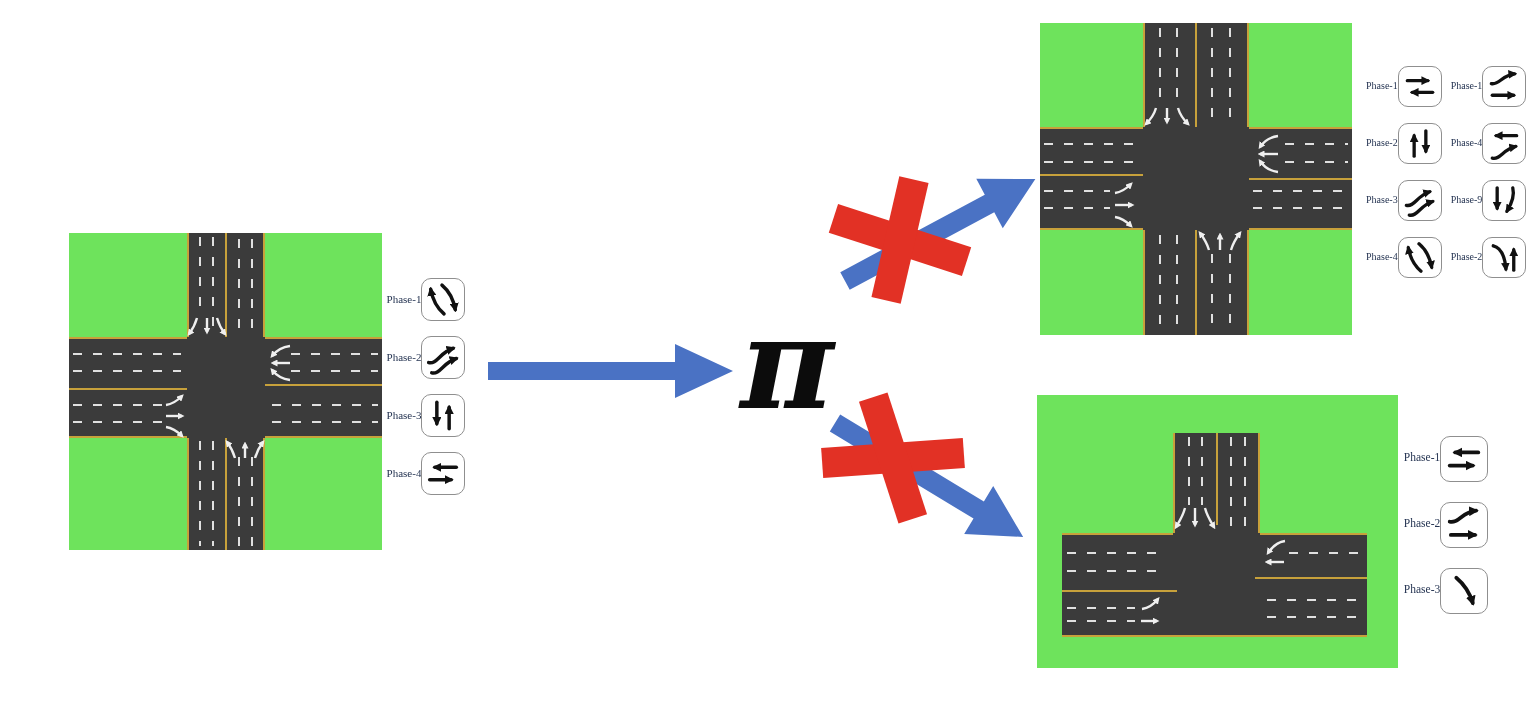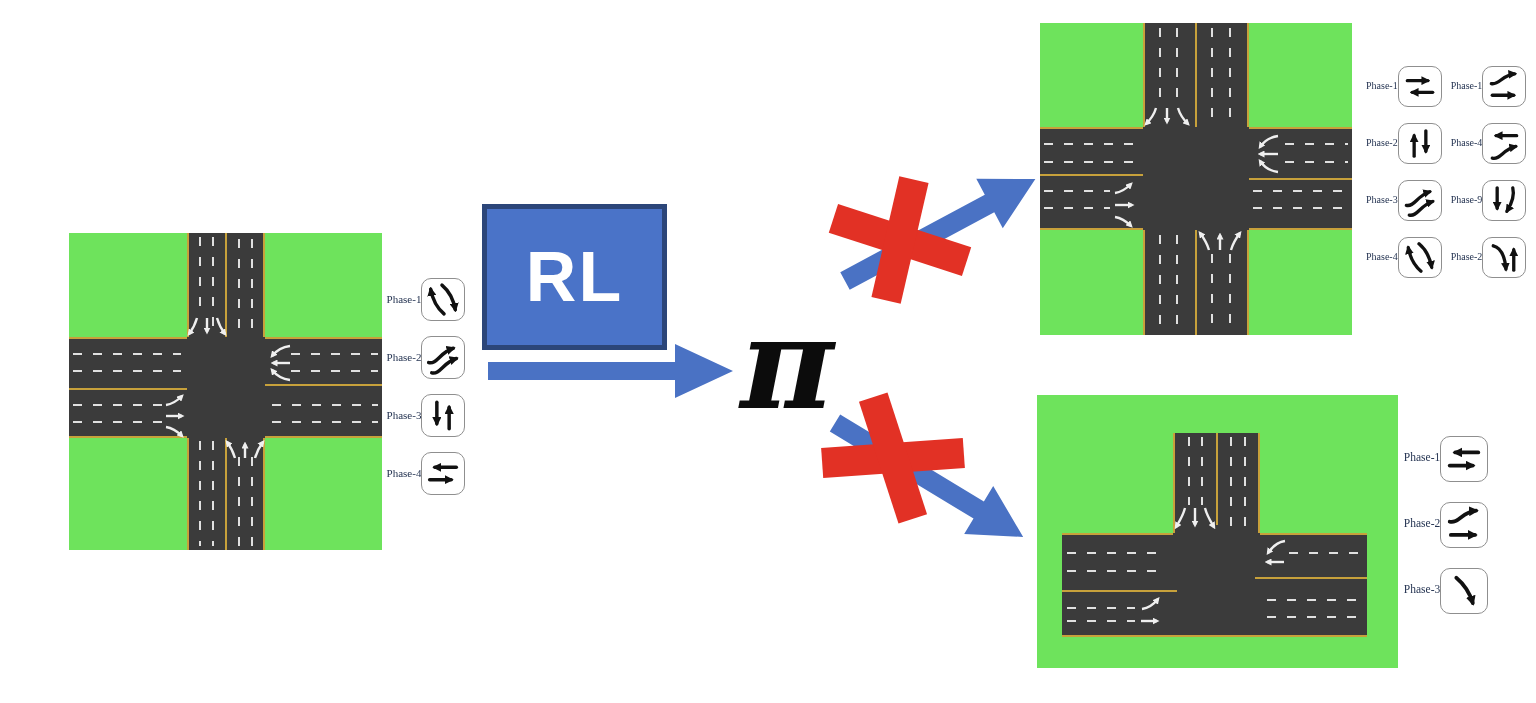--- a/index.html
+++ b/index.html
@@ -156,23 +156,20 @@
                 </marker>
               </defs>
               <path d="M33,14 H12" fill="none" stroke="#111" stroke-width="3.4" stroke-linecap="round" marker-end="url(#ah3)"></path>
               <path d="M7,26 H28" fill="none" stroke="#111" stroke-width="3.4" stroke-linecap="round" marker-end="url(#ah3)"></path>
             </svg>
           </span>
         </div>
       </div>
     </div>
 
-  <div id="rl-box">
-    <span>RL</span>
-  </div>
 
   <div id="pi">
     <span>π</span>
   </div>
 
   <svg id="overlay" width="1536" height="703" viewBox="0 0 1536 703">
     <g>
       <polygon points="0,-9 187,-9 187,-27 245,0 187,27 187,9 0,9" transform="translate(488,371)" fill="#4a72c4"></polygon>
     </g>
     <g>

